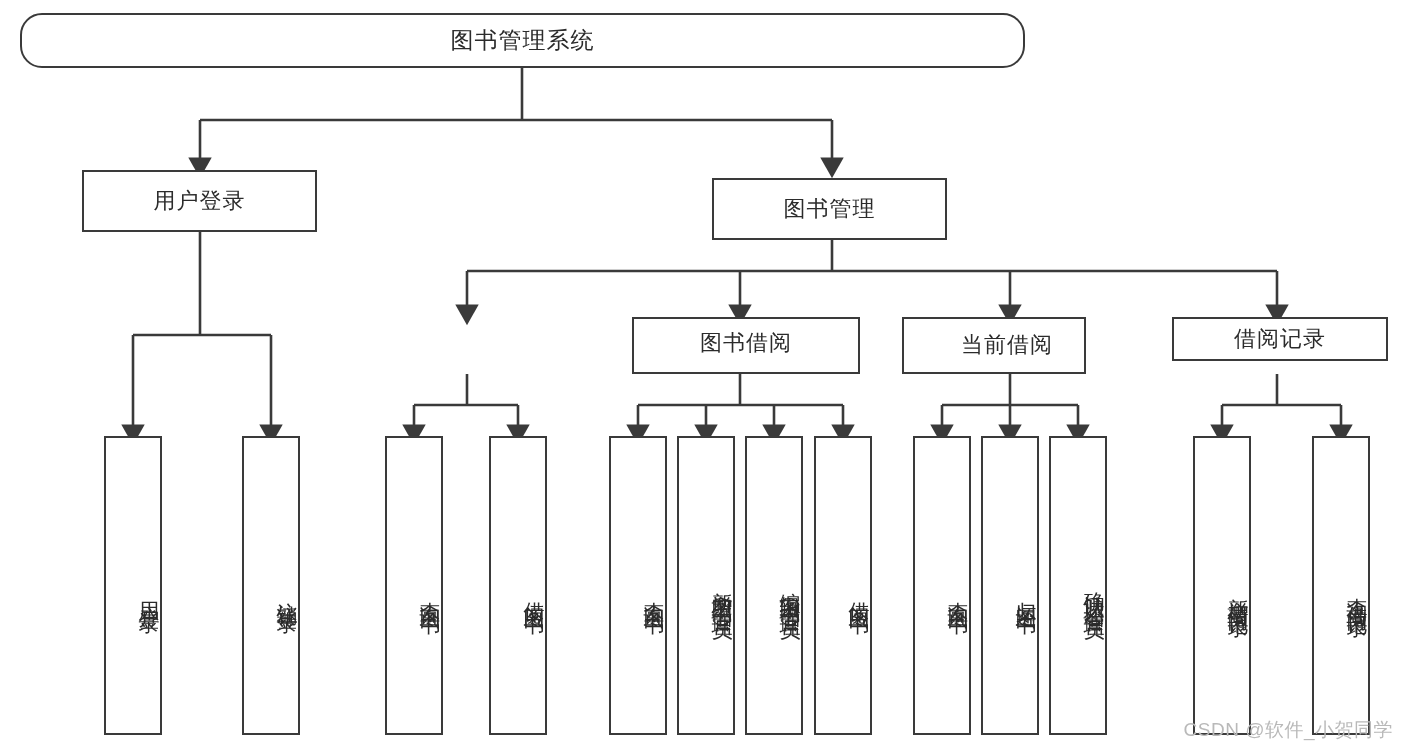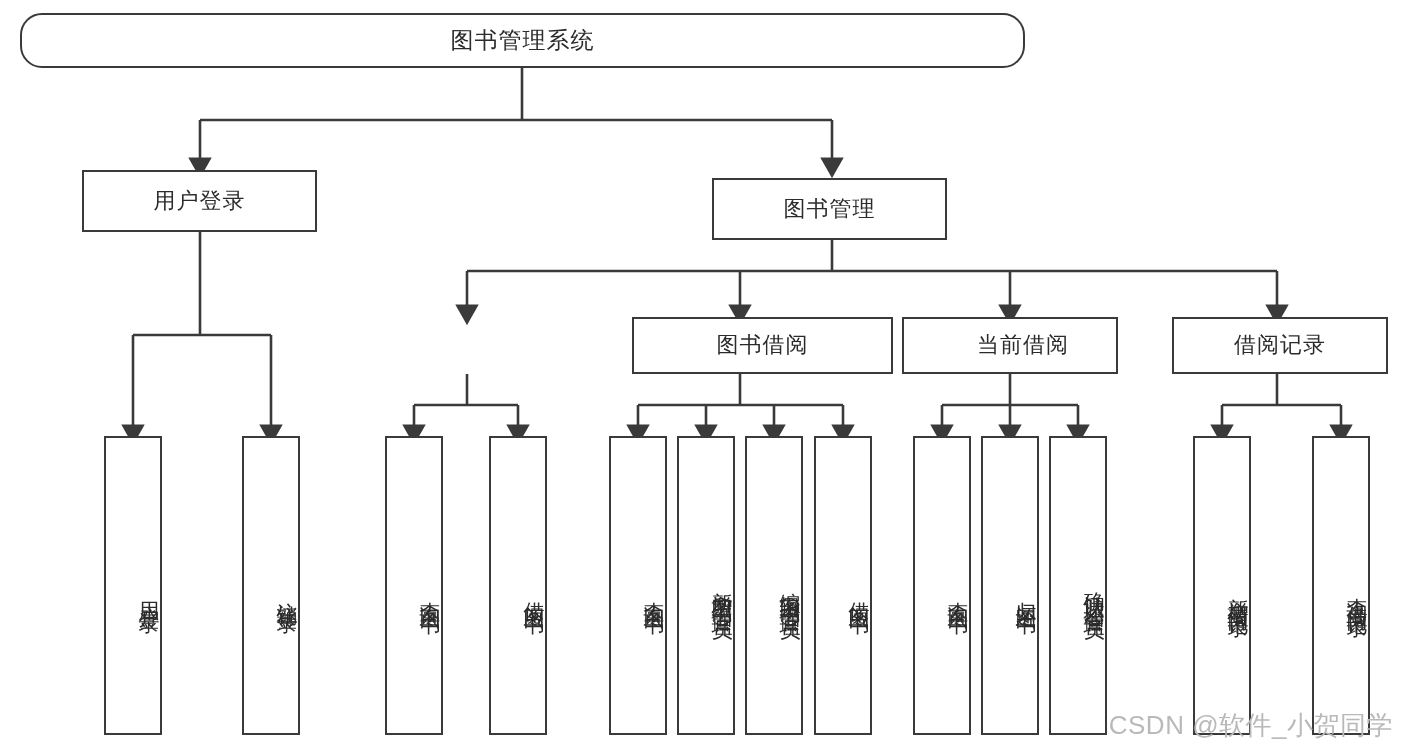--- a/index.html
+++ b/index.html
@@ -60,21 +60,21 @@
   .node.leaf .leaf-text {
     writing-mode: vertical-rl;
     text-orientation: upright;
     display: block;
     white-space: nowrap;
   }
   .watermark {
     position: absolute;
     right: 12px;
     bottom: 4px;
-    font-size: 26px;
+    font-size: 19px;
     color: #b9b9b9;
     letter-spacing: 0.5px;
     white-space: nowrap;
     z-index: 5;
   }
 </style>
 </head>
 <body>
 
 <div id="diagram-root">
@@ -133,27 +133,27 @@
     <span>图书管理系统</span>
   </div>
 
   <div class="node horiz" style="left:82px; top:170px; width:235px; height:62px;">
     <span>用户登录</span>
   </div>
   <div class="node horiz" style="left:712px; top:170px; width:235px; height:62px;margin-top:8px;">
     <span>图书管理</span>
   </div>
 
-  <div class="node horiz" style="left:632px; top:317px; width:261px; height:57px;">
+  <div class="node horiz" style="left:632px; top:317px; width:228px; height:57px;font-family:Liberation Mono, monospace;">
     <span>图书借阅</span>
   </div>
-  <div class="node horiz" style="left:902px; top:317px; width:216px; height:57px;padding-left:26px;">
+  <div class="node horiz" style="left:902px; top:317px; width:184px; height:57px;padding-left:26px;">
     <span>当前借阅</span>
   </div>
-  <div class="node horiz" style="left:1172px; top:317px; width:216px; height:57px;text-align:right;">
+  <div class="node horiz" style="left:1172px; top:317px; width:216px; height:44px;text-align:right;">
     <span>借阅记录</span>
   </div>
 
   <div class="node leaf" style="left:104px; top:436px; width:58px; height:299px;">
     <span class="leaf-text">用户登录</span>
   </div>
   <div class="node leaf" style="left:242px; top:436px; width:58px; height:299px;">
     <span class="leaf-text">注销登录</span>
   </div>
 

